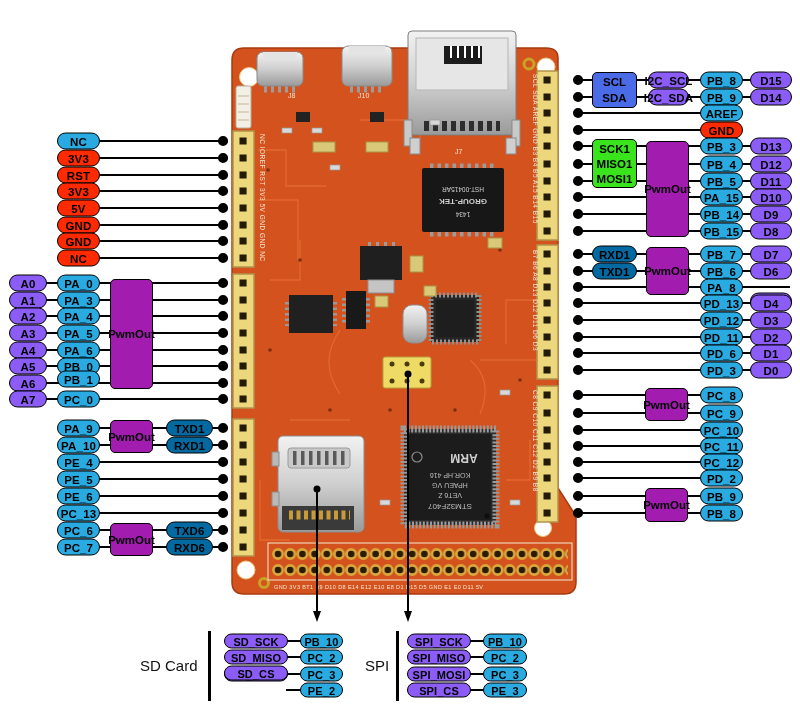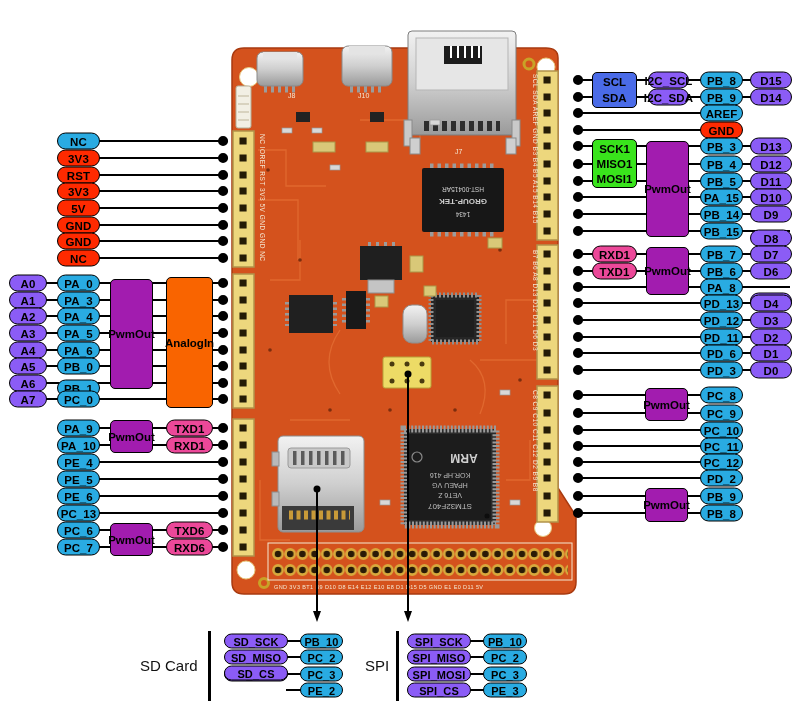--- a/index.html
+++ b/index.html
@@ -8,21 +8,21 @@
   svg{position:absolute;left:0;top:0}
   .pill{position:absolute;height:17px;box-sizing:border-box;
         border:1.5px solid #000;border-radius:9px;
         display:flex;align-items:center;justify-content:center;
         font:700 11.5px "Liberation Sans",sans-serif;color:#000;
         transform:translateY(-50%);letter-spacing:.1px;white-space:nowrap}
   .sm{height:15px;font-size:11px;border-radius:8px}
   .blue{background:#29ABE2}
   .teal{background:#8b5cf6}
   .red{background:#FF2A00}
-  .yellow{background:#ec4899}
+  .yellow{background:#0369a1}
   .box{position:absolute;box-sizing:border-box;border:1.6px solid #000;border-radius:5px;
        display:flex;align-items:center;justify-content:center;
        font:700 11.5px "Liberation Sans",sans-serif;color:#000;text-align:center}
   .box.col{flex-direction:column;justify-content:space-around;padding:1px 0}
   .magenta{background:#a21caf}
   .orange{background:#F96400}
   .royal{background:#4A6BE8}
   .green{background:#39E41C}
   .cA  {left:9px;  width:38px}
   .cL1 {left:57px; width:43px}
@@ -271,24 +271,23 @@
 <div class="pill teal cA" style="top:350px">A4</div>
 <div class="pill teal cA" style="top:366px">A5</div>
 <div class="pill teal cA" style="top:383px">A6</div>
 <div class="pill teal cA" style="top:399px">A7</div>
 <div class="pill blue cL1" style="top:283px">PA_0</div>
 <div class="pill blue cL1" style="top:300px">PA_3</div>
 <div class="pill blue cL1" style="top:316px">PA_4</div>
 <div class="pill blue cL1" style="top:333px">PA_5</div>
 <div class="pill blue cL1" style="top:350px">PA_6</div>
 <div class="pill blue cL1" style="top:366px">PB_0</div>
-<div class="pill blue cL1" style="top:388px">PB_1</div>
+<div class="pill blue cL1" style="top:379px">PB_1</div>
 <div class="pill blue cL1" style="top:399px">PC_0</div>
 <div class="box magenta" style="left:110px;top:279px;width:43px;height:110px">PwmOut</div>
-<div class="box orange" style="left:166px;top:277px;width:47px;height:131px">AnalogIn</div>
 
 <div class="pill blue cL1" style="top:428px">PA_9</div>
 <div class="pill blue cL1" style="top:445px">PA_10</div>
 <div class="pill blue cL1" style="top:462px">PE_4</div>
 <div class="pill blue cL1" style="top:479px">PE_5</div>
 <div class="pill blue cL1" style="top:496px">PE_6</div>
 <div class="pill blue cL1" style="top:513px">PC_13</div>
 <div class="pill blue cL1" style="top:530px">PC_6</div>
 <div class="pill blue cL1" style="top:547px">PC_7</div>
 <div class="box magenta" style="left:110px;top:420px;width:43px;height:33px">PwmOut</div>
@@ -321,21 +320,21 @@
 <div class="pill blue cR2" style="top:164px">PB_4</div>
 <div class="pill blue cR2" style="top:181px">PB_5</div>
 <div class="pill blue cR2" style="top:197px">PA_15</div>
 <div class="pill blue cR2" style="top:214px">PB_14</div>
 <div class="pill blue cR2" style="top:231px">PB_15</div>
 <div class="pill teal cR3" style="top:146px">D13</div>
 <div class="pill teal cR3" style="top:164px">D12</div>
 <div class="pill teal cR3" style="top:181px">D11</div>
 <div class="pill teal cR3" style="top:197px">D10</div>
 <div class="pill teal cR3" style="top:214px">D9</div>
-<div class="pill teal cR3" style="top:238px">D8</div>
+<div class="pill teal cR3" style="top:231px">D8</div>
 
 <div class="pill yellow cR0" style="top:254px">RXD1</div>
 <div class="pill yellow cR0" style="top:271px">TXD1</div>
 <div class="box magenta" style="left:646px;top:247px;width:43px;height:48px">PwmOut</div>
 <div class="pill blue cR2" style="top:254px">PB_7</div>
 <div class="pill blue cR2" style="top:271px">PB_6</div>
 <div class="pill blue cR2" style="top:287px">PA_8</div>
 <div class="pill blue cR2" style="top:303px">PD_13</div>
 <div class="pill blue cR2" style="top:320px">PD_12</div>
 <div class="pill blue cR2" style="top:337px">PD_11</div>

